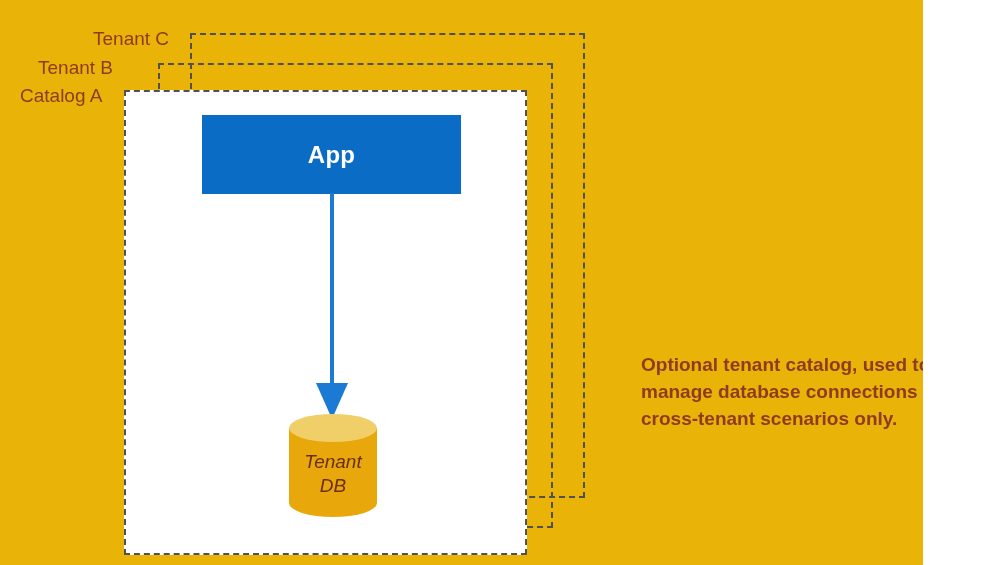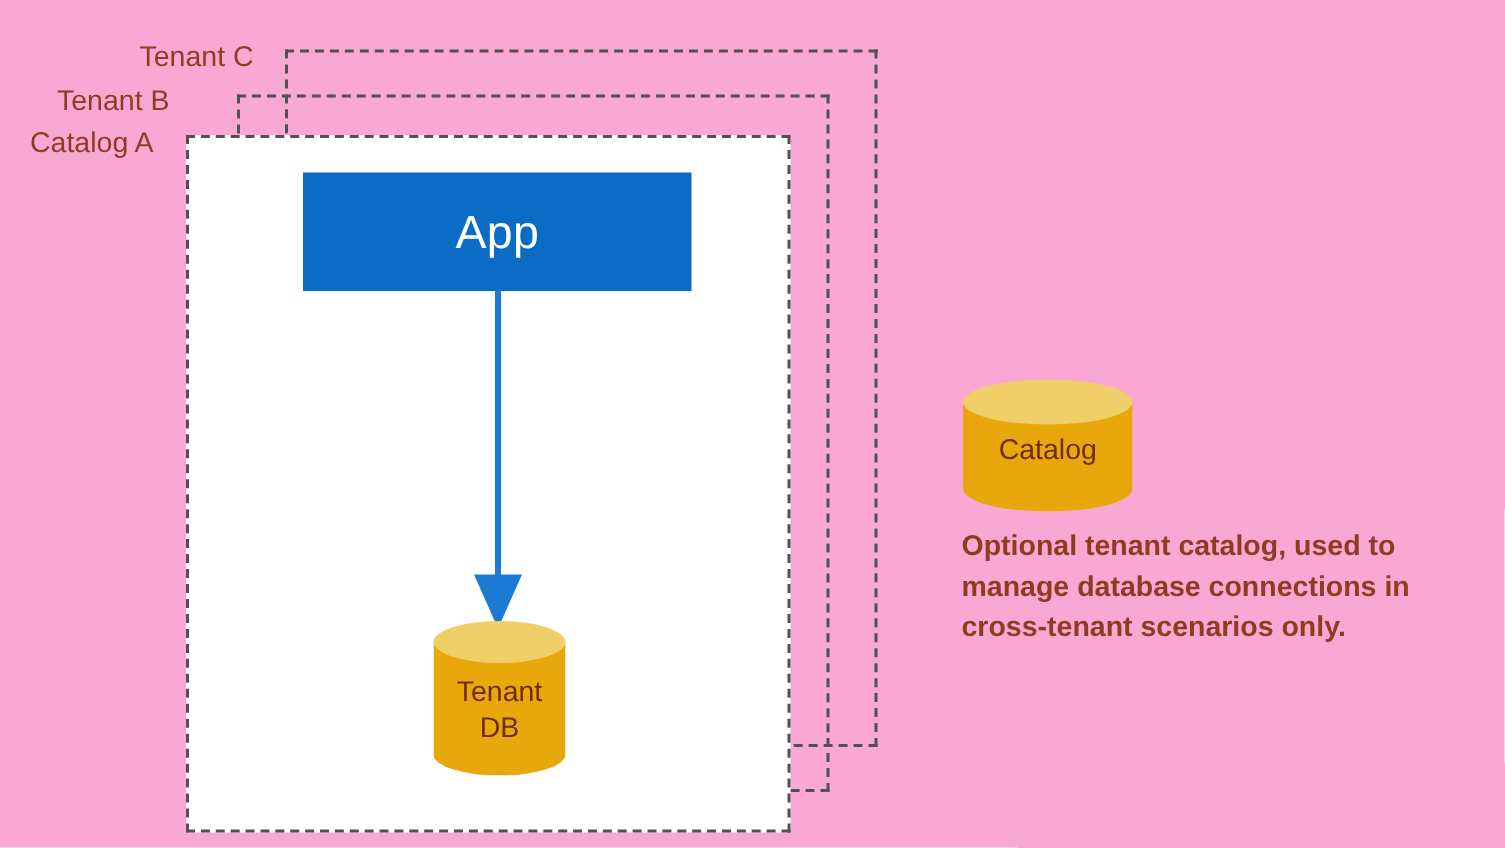--- a/index.html
+++ b/index.html
@@ -6,23 +6,23 @@
   html, body {
     margin: 0;
     padding: 0;
     background: #ffffff;
   }
   body {
     font-family: "Liberation Sans", sans-serif;
   }
   #canvas {
     position: relative;
-    width: 1003px;
+    width: 923px;
     height: 565px;
-    background: #f9a8d4;
+    background: #eab308;
     overflow: hidden;
   }
 
   
   .tenant-box {
     position: absolute;
     border: 2px dashed #515151;
     background: transparent;
     box-sizing: border-box;
   }
@@ -71,23 +71,24 @@
     width: 259px;
     height: 79px;
     background: #0A6CC4;
     display: flex;
     align-items: center;
     justify-content: center;
     z-index: 5;
   }
   #app-box-label {
     color: #ffffff;
-    font-size: 31px;
+    font-size: 24px;
     line-height: 34px;
     letter-spacing: 0.2px;
+    font-weight: bold;
   }
 
   
   #app-to-db-arrow {
     position: absolute;
     left: 300px;
     top: 193px;
     width: 64px;
     height: 226px;
     z-index: 5;
@@ -111,20 +112,21 @@
   }
 
   #tenant-db-cylinder {
     left: 289px;
     top: 414px;
     width: 88px;
     height: 103px;
   }
   #tenant-db-label {
     top: 36px;
+    font-style: italic;
   }
 
   #catalog-cylinder {
     left: 642px;
     top: 253px;
     width: 113px;
     height: 88px;
   }
   #catalog-label {
     top: 36px;
@@ -169,23 +171,16 @@
     <svg class="cyl-svg" width="88" height="103" viewBox="0 0 88 103">
       <path d="M0,14 L0,89 A44,14 0 0 0 88,89 L88,14 Z" fill="#E8A80C"></path>
       <ellipse cx="44" cy="14" rx="44" ry="14" fill="#F0CE68"></ellipse>
     </svg>
     <div class="cyl-label" id="tenant-db-label">
       <div>Tenant</div>
       <div>DB</div>
     </div>
   </div>
 
-  <div class="cylinder" id="catalog-cylinder">
-    <svg class="cyl-svg" width="113" height="88" viewBox="0 0 113 88">
-      <path d="M0,15 L0,73 A56.5,15 0 0 0 113,73 L113,15 Z" fill="#E8A80C"></path>
-      <ellipse cx="56.5" cy="15" rx="56.5" ry="15" fill="#F0CE68"></ellipse>
-    </svg>
-    <div class="cyl-label" id="catalog-label">Catalog</div>
-  </div>
 
   <div id="catalog-note">Optional tenant catalog, used to manage database connections in cross-tenant scenarios only.</div>
 
 </div>
 
 </body></html>

